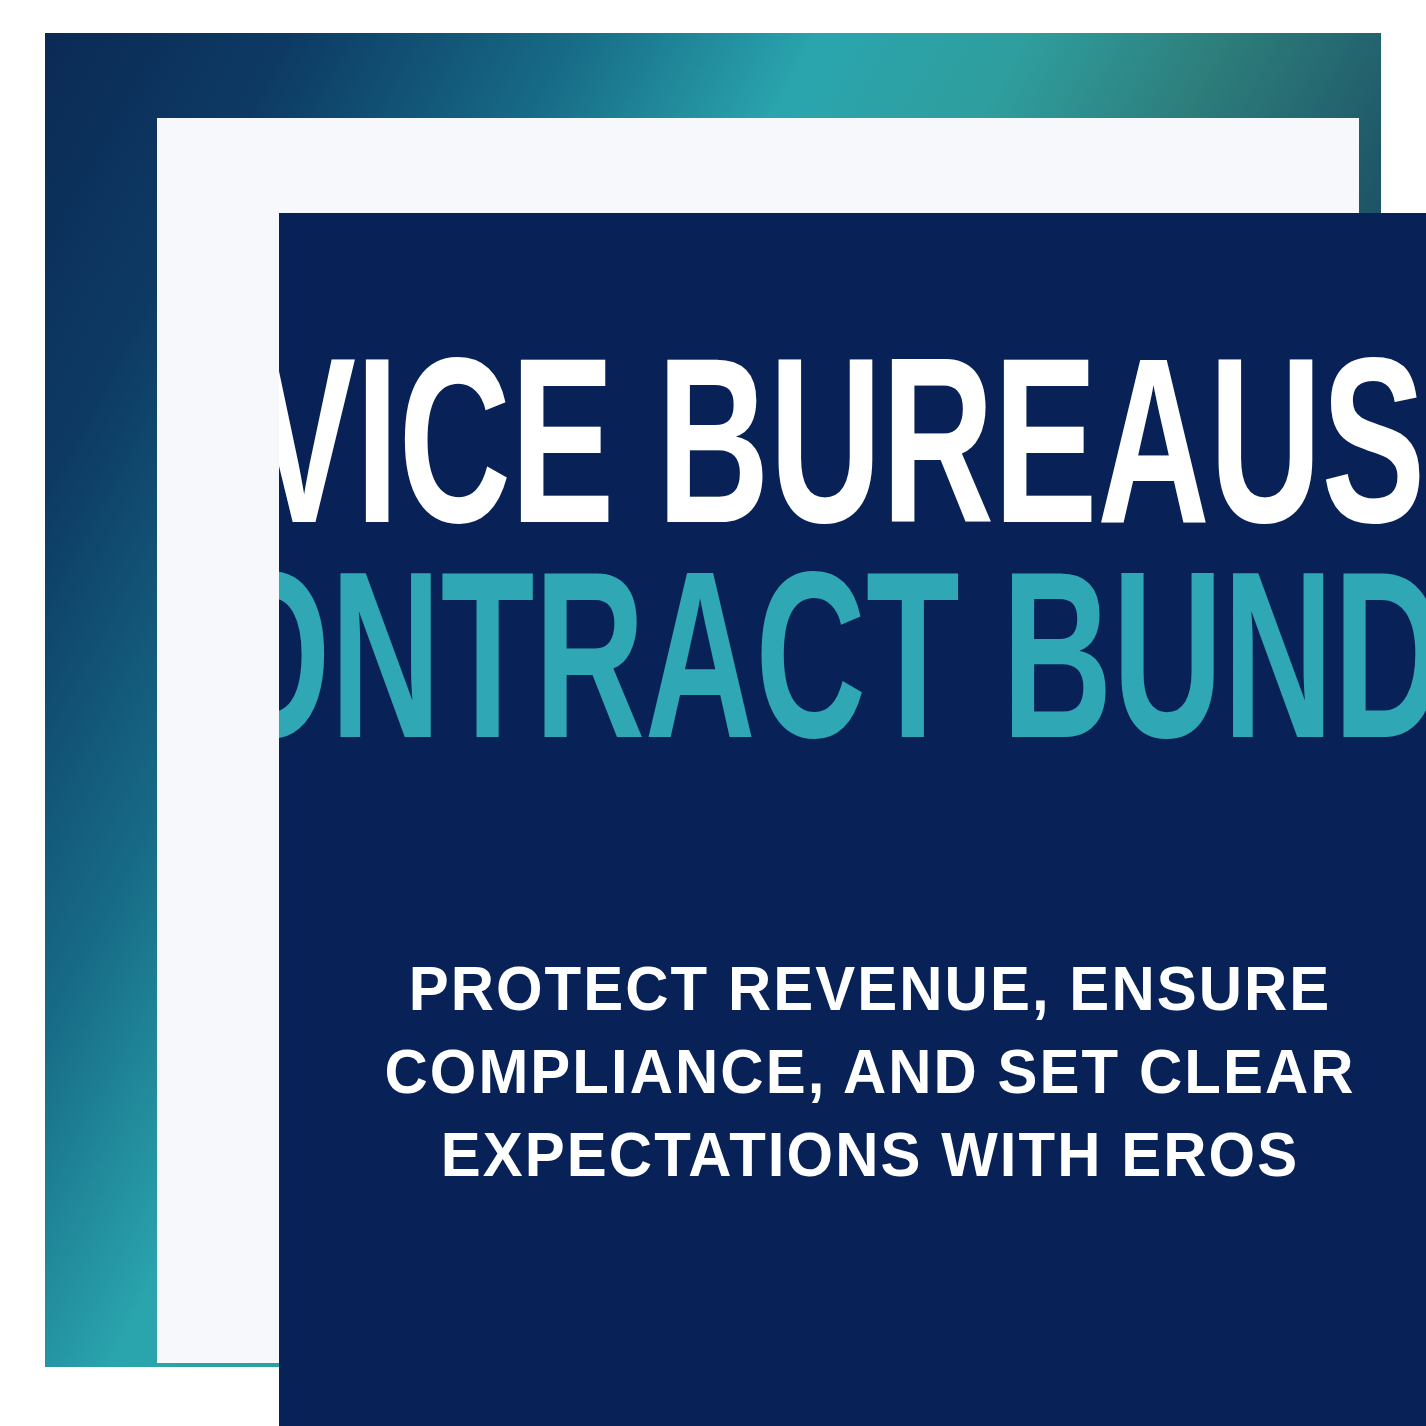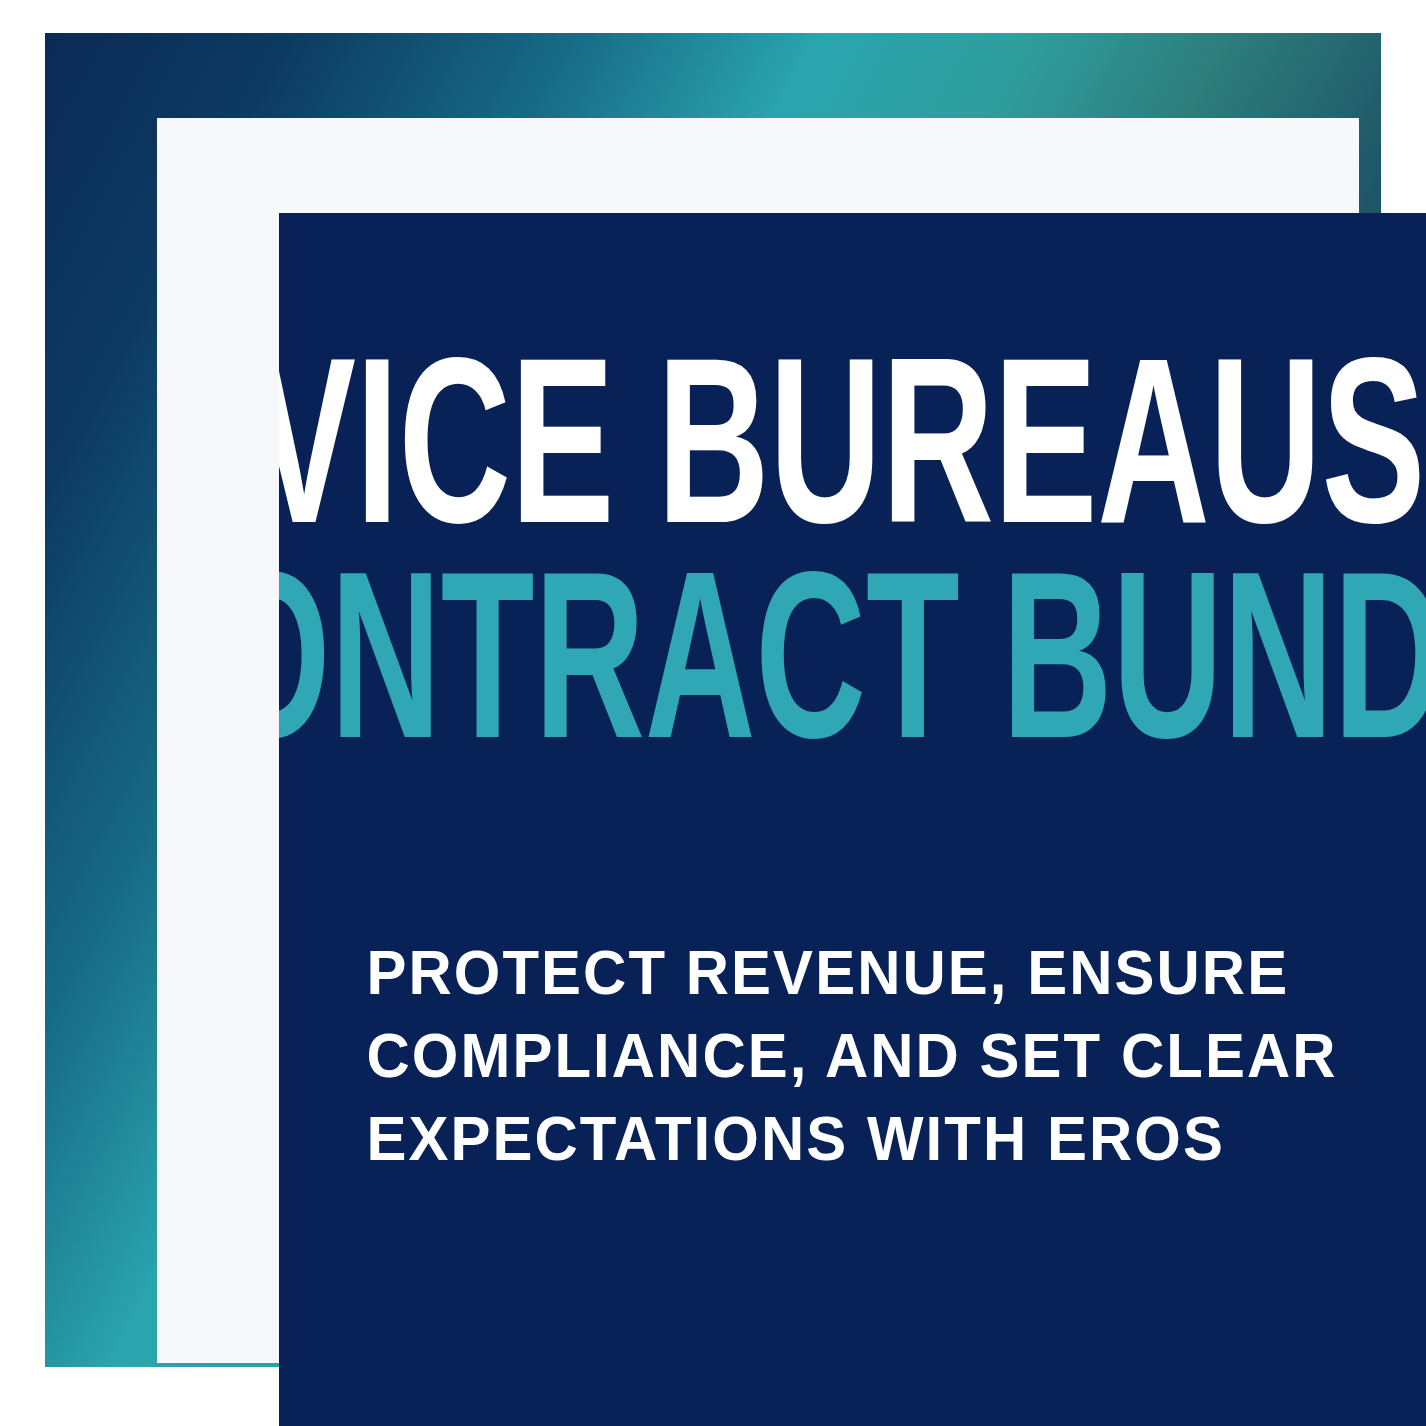--- a/index.html
+++ b/index.html
@@ -103,23 +103,24 @@
     transform: translateX(-50%) scaleX(0.645);
     transform-origin: center top;
     font-size: 238px;
     color: #2fa7b5;
   }
 
   
   .subtitle {
     position: absolute;
     left: 50%;
-    top: 718px;
+    top: 734px;
     transform: translateX(-50%);
     width: 1060px;
+    text-align: center;
   }
 
   .subtitle-line {
     display: block;
     font-family: "Liberation Sans Narrow", "Liberation Sans", sans-serif;
     font-weight: 700;
     text-transform: uppercase;
     color: #ffffff;
     font-size: 63px;
     line-height: 1.32;

